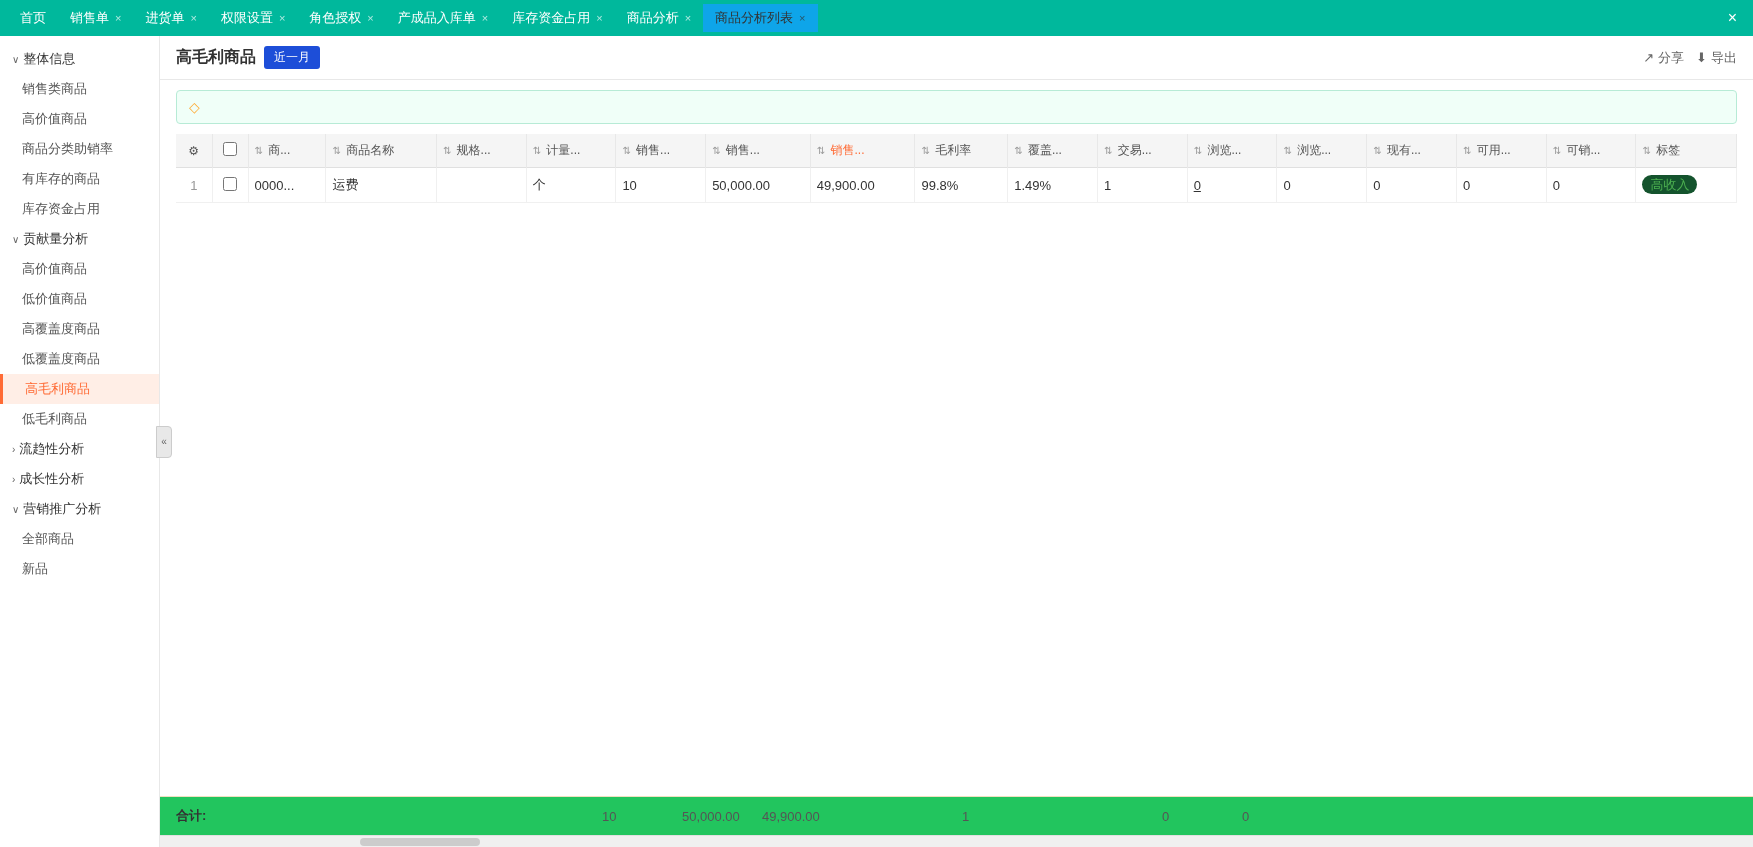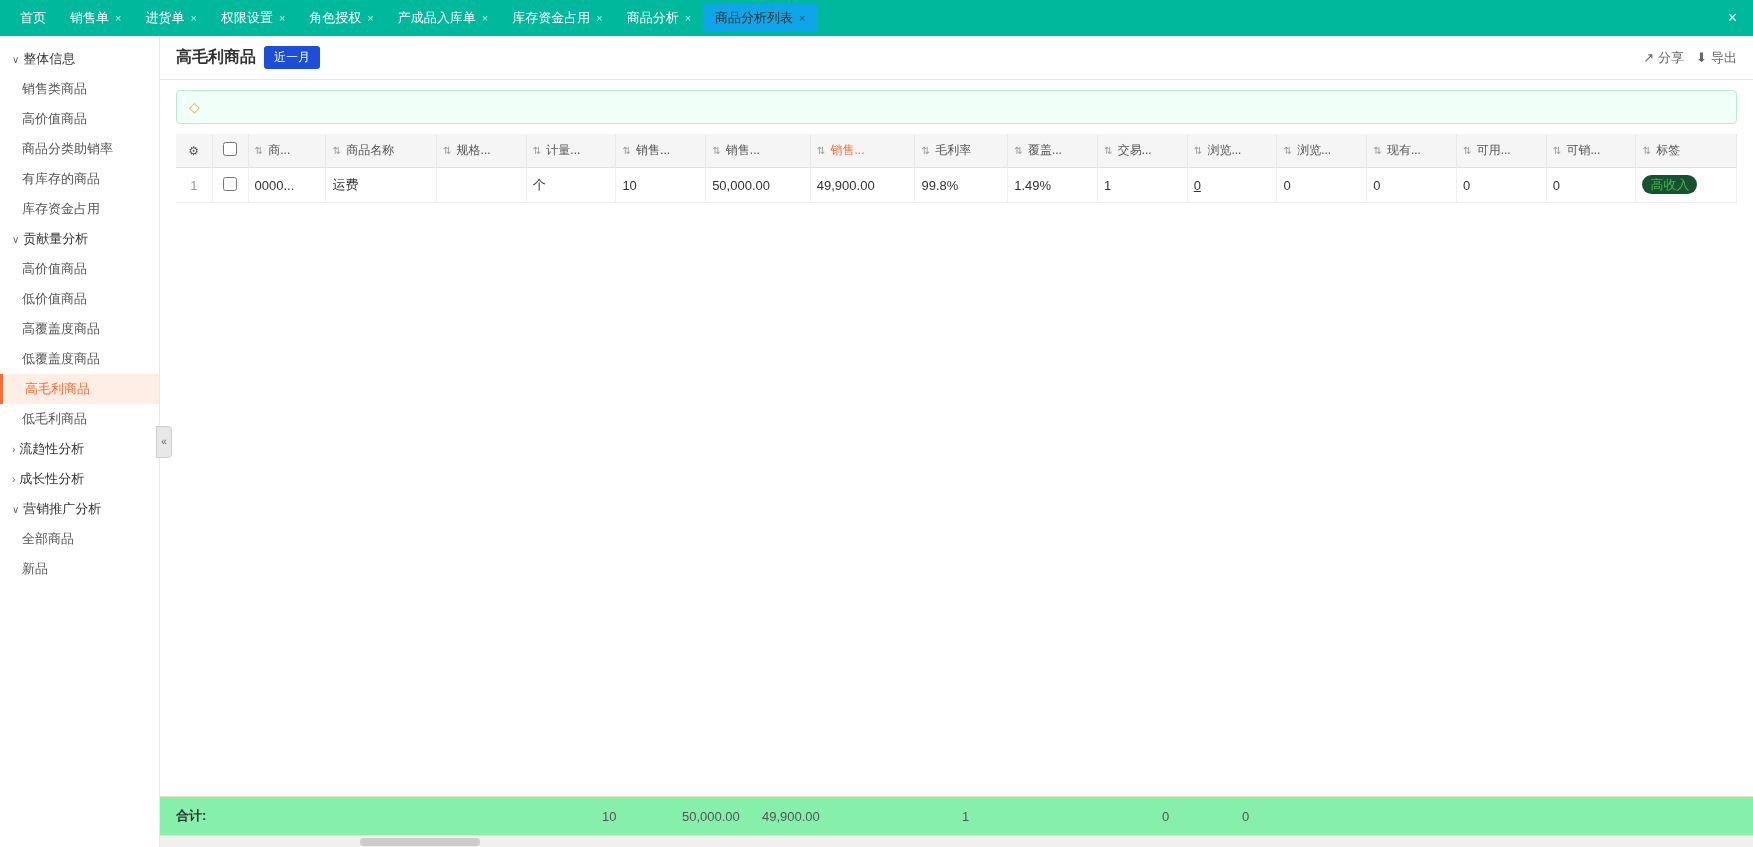--- a/index.html
+++ b/index.html
@@ -246,21 +246,21 @@
       color: #333;
       text-decoration: underline;
       cursor: pointer;
     }
 
     
     .footer-total {
       display: flex;
       align-items: center;
       padding: 10px 16px;
-      background: #86efac;
+      background: #22c55e;
       border-top: 1px solid #f0e0c0;
       font-size: 13px;
       color: #555;
       gap: 0;
     }
     .footer-total-label {
       width: 160px;
       font-weight: bold;
       color: #333;
     }

